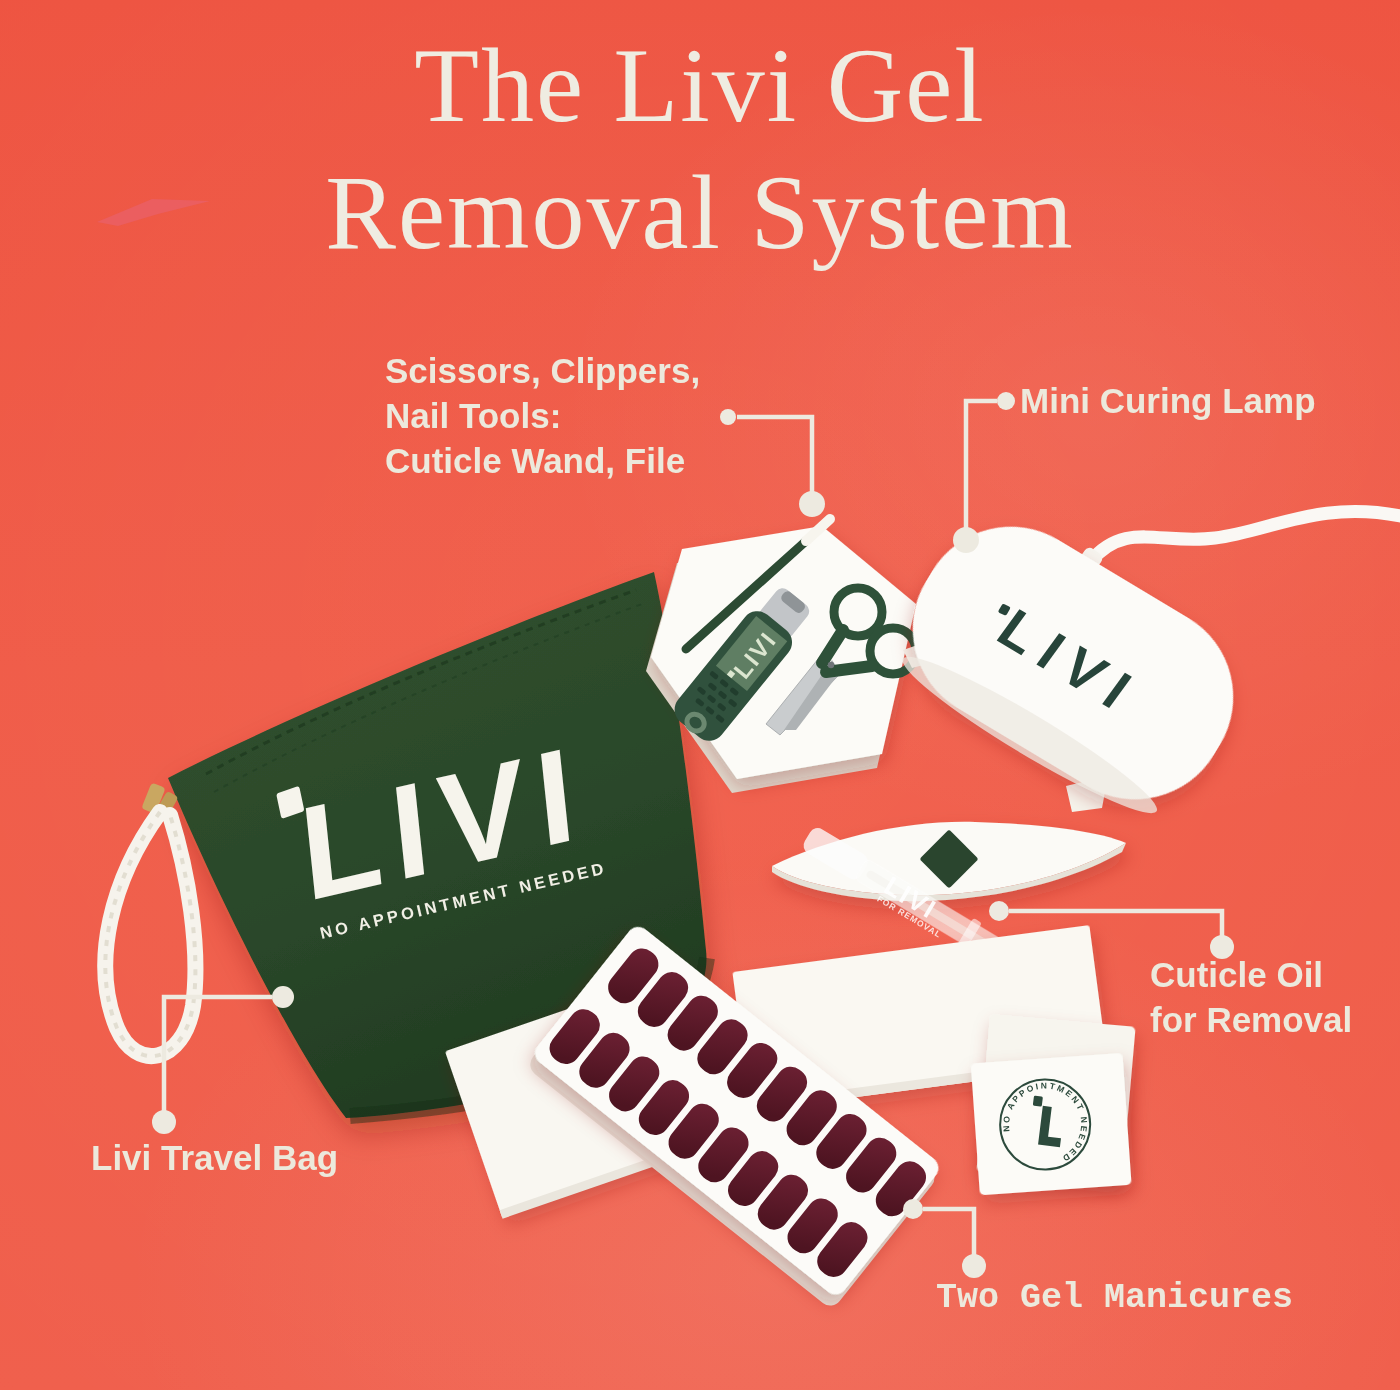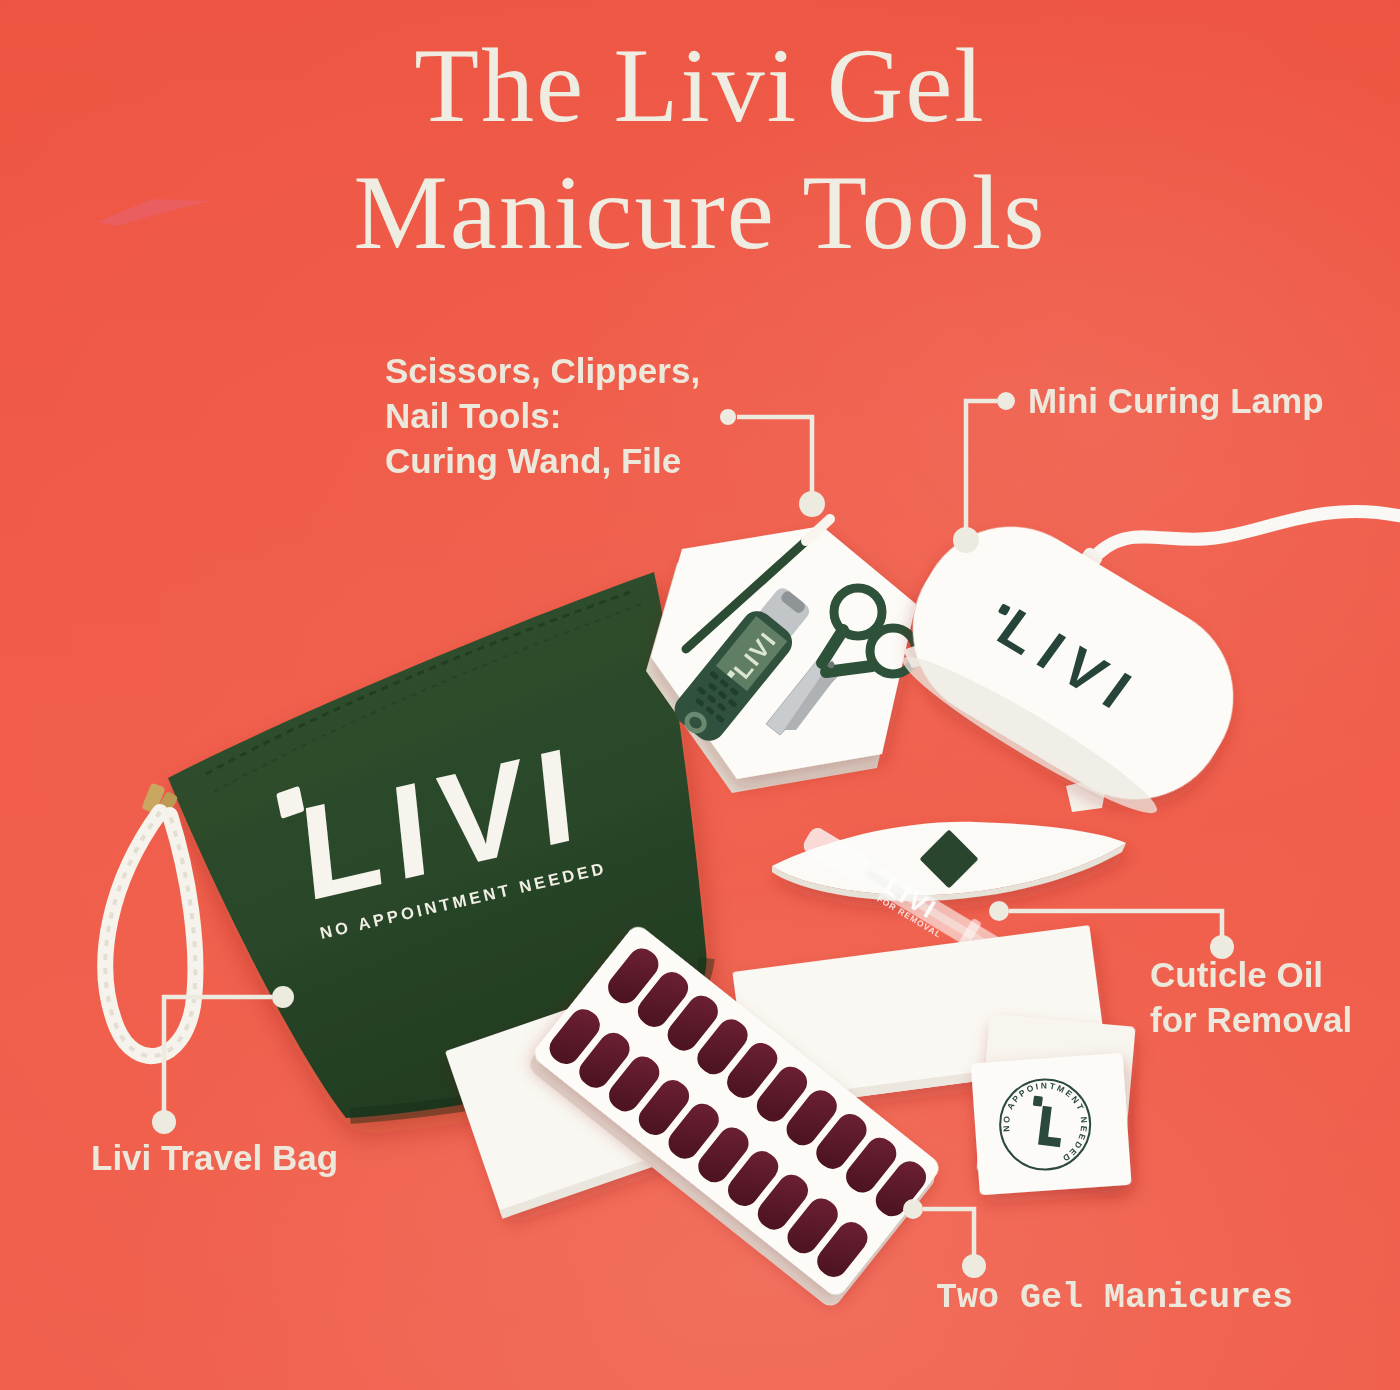--- a/index.html
+++ b/index.html
@@ -40,21 +40,21 @@
   .label{
     position:absolute;
     color:var(--text-cream);
     font-weight:bold;
     font-size:35px;
     line-height:1.28;
     letter-spacing:0px;
     white-space:nowrap;
   }
   .label-nail-tools{left:385px;top:349px;}
-  .label-mini-lamp{left:1020px;top:379px;margin-left:8px;}
+  .label-mini-lamp{left:1020px;top:379px;}
   .label-cuticle-oil{left:1150px;top:953px;}
   .label-travel-bag{left:47px;top:1136px;margin-left:44px;}
   .label-gel-manicures{left:936px;top:1276px;font-family:Liberation Mono, monospace;}
   svg.scene{position:absolute;inset:0;}
   svg text{font-family:"Liberation Sans",sans-serif;}
 </style>
 </head>
 <body>
 
 <div class="stage">
@@ -276,27 +276,27 @@
       <g>
         <circle cx="913" cy="1209" r="10" stroke="none"></circle>
         <path d="M 923 1209 L 974 1209 L 974 1260" fill="none"></path>
         <circle cx="974" cy="1266" r="12" stroke="none"></circle>
       </g>
     </g>
   </svg>
 
   <div class="title">
     <div>The Livi Gel</div>
-    <div>Manicure Tools</div>
+    <div>Removal System</div>
   </div>
 
   <div class="label label-nail-tools">
     <div>Scissors, Clippers,</div>
     <div>Nail Tools:</div>
-    <div>Curing Wand, File</div>
+    <div>Cuticle Wand, File</div>
   </div>
 
   <div class="label label-mini-lamp">Mini Curing Lamp</div>
 
   <div class="label label-cuticle-oil">
     <div>Cuticle Oil</div>
     <div>for Removal</div>
   </div>
 
   <div class="label label-travel-bag">Livi Travel Bag</div>

